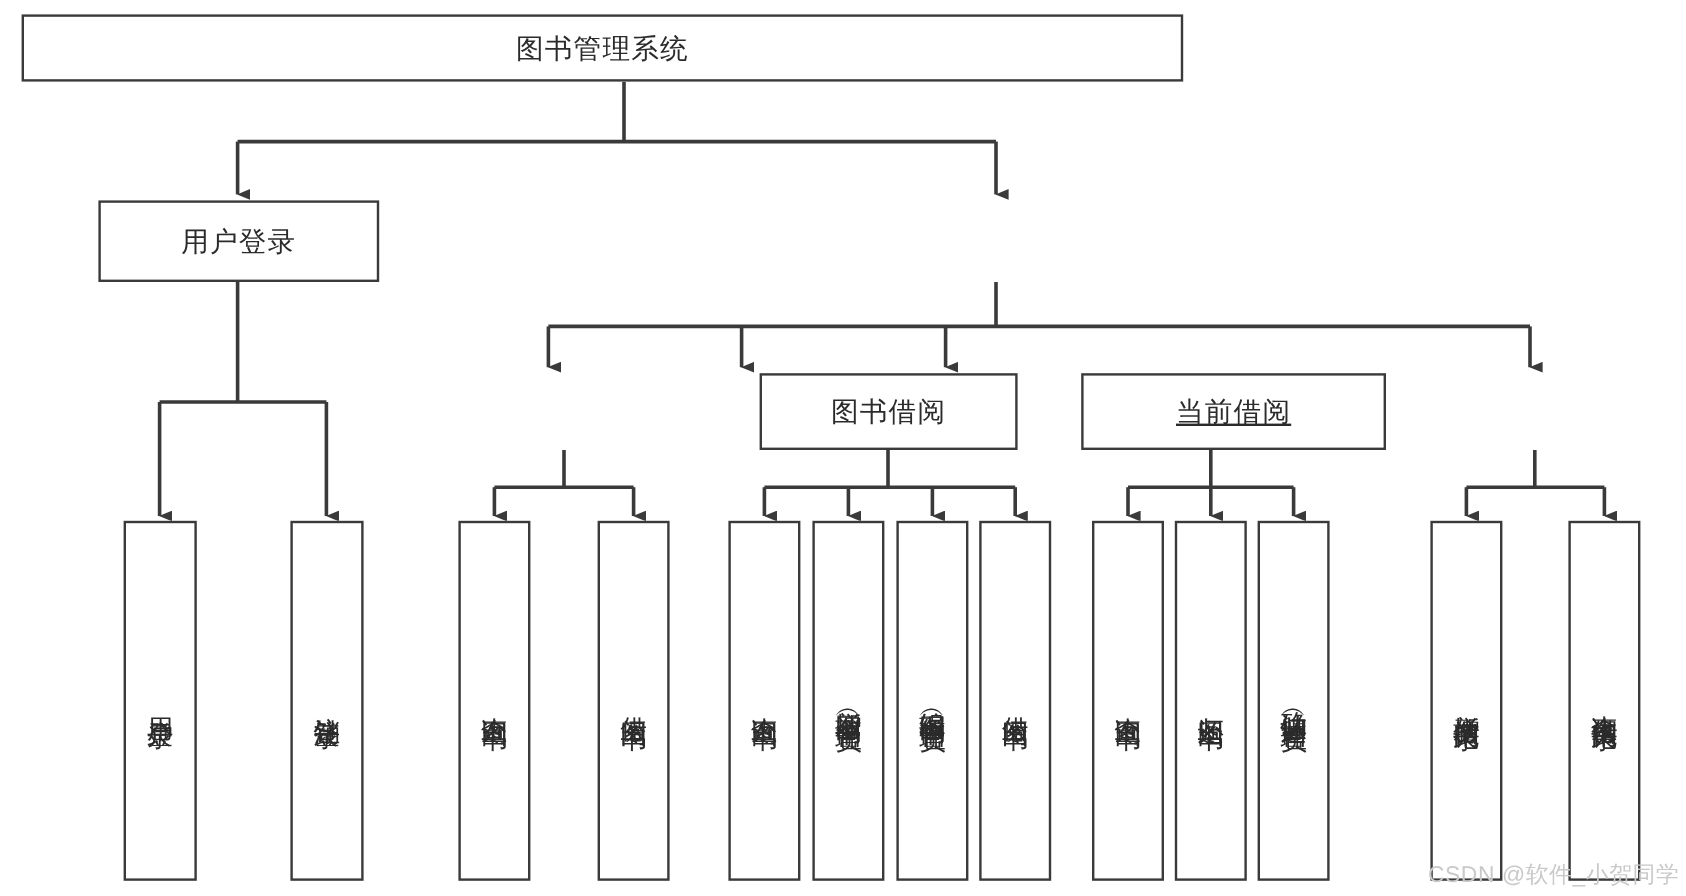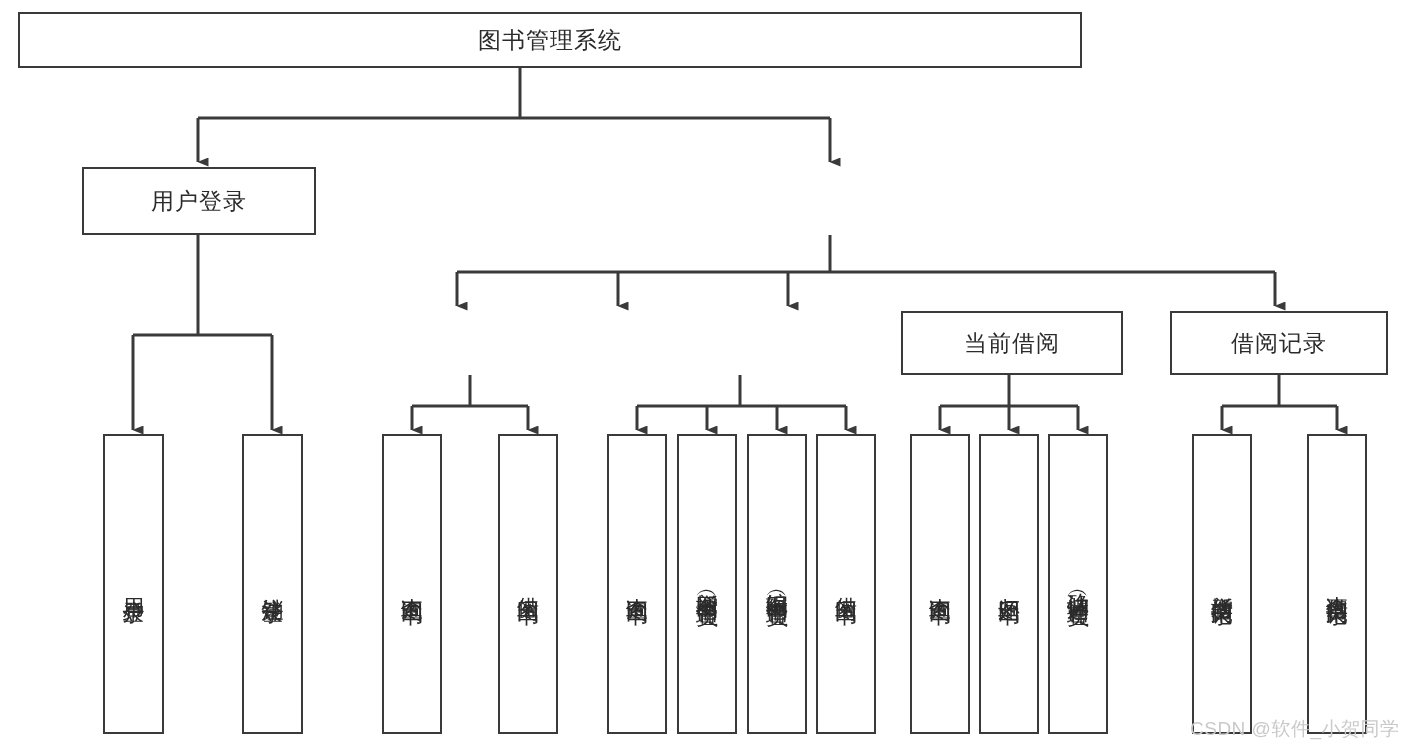--- a/index.html
+++ b/index.html
@@ -110,33 +110,33 @@
       <path d="M1009,406 L1009,430" marker-end="url(#arrow)"></path>
       <path d="M1078,406 L1078,430" marker-end="url(#arrow)"></path>
 
       <path d="M1279,375 L1279,406"></path>
       <path d="M1222,406 L1337,406"></path>
       <path d="M1222,406 L1222,430" marker-end="url(#arrow)"></path>
       <path d="M1337,406 L1337,430" marker-end="url(#arrow)"></path>
     </g>
   </svg>
 
-  <div class="node h" style="left:18px; top:12px; width:1064px; height:56px;">
+  <div class="node h" style="left:18px; top:12px; width:968px; height:56px;">
     <span>图书管理系统</span>
   </div>
 
   <div class="node h" style="left:82px; top:167px; width:234px; height:68px;">
     <span>用户登录</span>
   </div>
 
-  <div class="node h" style="left:901px; top:311px; width:222px; height:64px;">
+  <div class="node h" style="left:633px; top:311px; width:215px; height:64px;">
+    <span>图书借阅</span>
+  </div>
+  <div class="node h" style="left:901px; top:311px; width:254px; height:64px;text-decoration:underline;">
     <span>当前借阅</span>
-  </div>
-  <div class="node h" style="left:1170px; top:311px; width:218px; height:64px;">
-    <span>借阅记录</span>
   </div>
 
   <div class="node v" style="left:103px; top:434px; width:61px; height:300px;">
     <span class="vtext">用户登录</span>
   </div>
   <div class="node v" style="left:242px; top:434px; width:61px; height:300px;">
     <span class="vtext">注销登录</span>
   </div>
 
   <div class="node v" style="left:382px; top:434px; width:60px; height:300px;">

